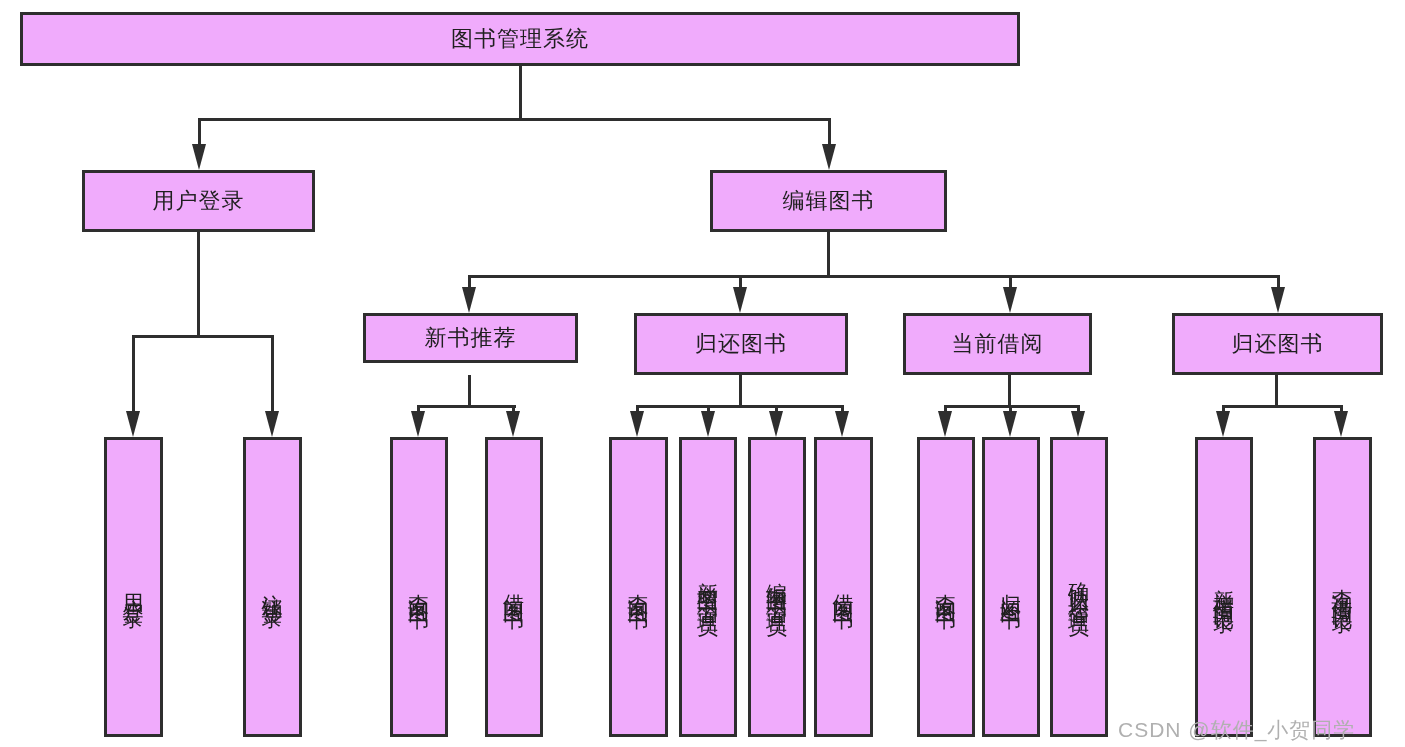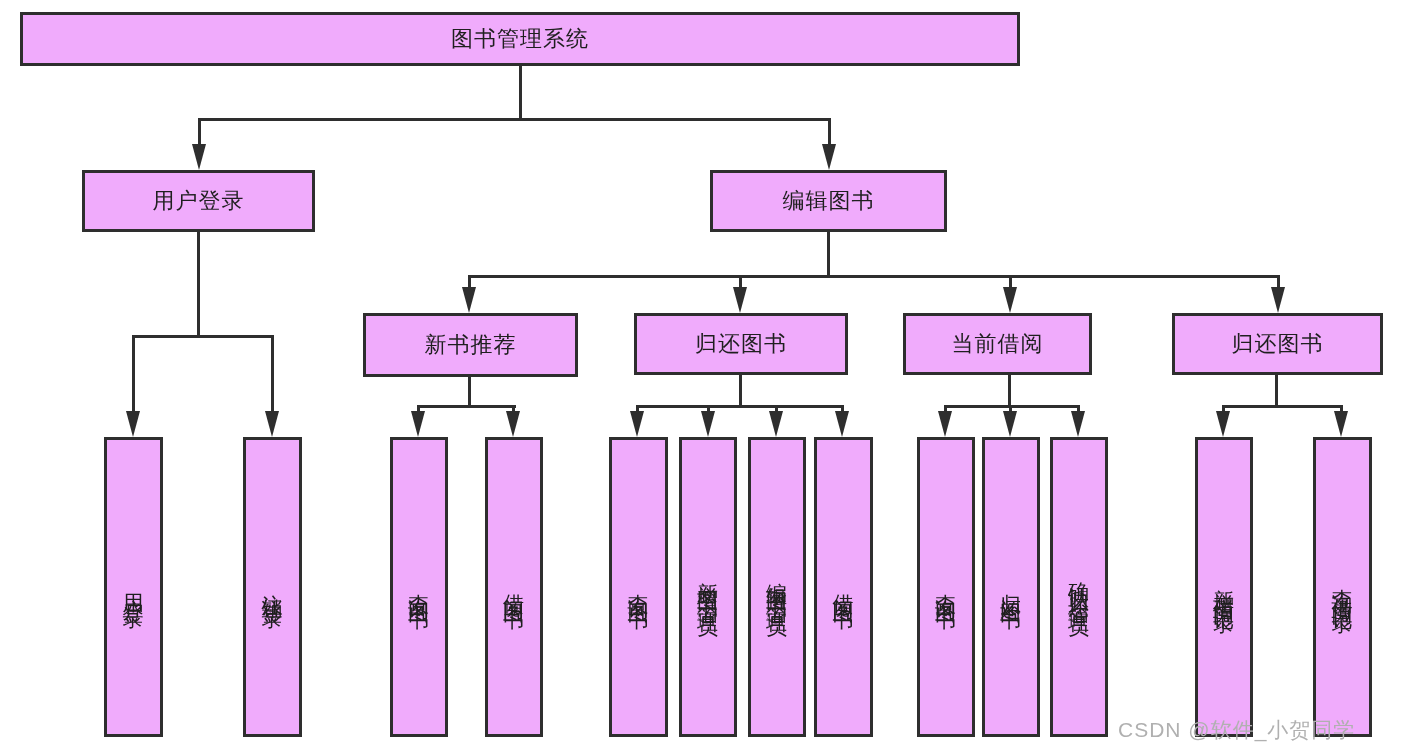--- a/index.html
+++ b/index.html
@@ -38,21 +38,21 @@
 </style>
 </head>
 <body>
 
 <div class="box" style="left:20px;top:12px;width:1000px;height:54px;">图书管理系统</div>
 
 <div class="box" style="left:82px;top:170px;width:233px;height:62px;">用户登录</div>
 
 <div class="box" style="left:710px;top:170px;width:237px;height:62px;">编辑图书</div>
 
-<div class="box" style="left:363px;top:313px;width:215px;height:64px;">新书推荐</div>
+<div class="box" style="left:363px;top:313px;width:215px;height:50px;">新书推荐</div>
 
 <div class="box" style="left:634px;top:313px;width:214px;height:62px;">归还图书</div>
 
 <div class="box" style="left:903px;top:313px;width:189px;height:62px;">当前借阅</div>
 
 <div class="box" style="left:1172px;top:313px;width:211px;height:62px;">归还图书</div>
 
 <div class="box leaf" style="left:104px;top:437px;width:59px;height:300px;">
   <span>用户登录</span>
 </div>

